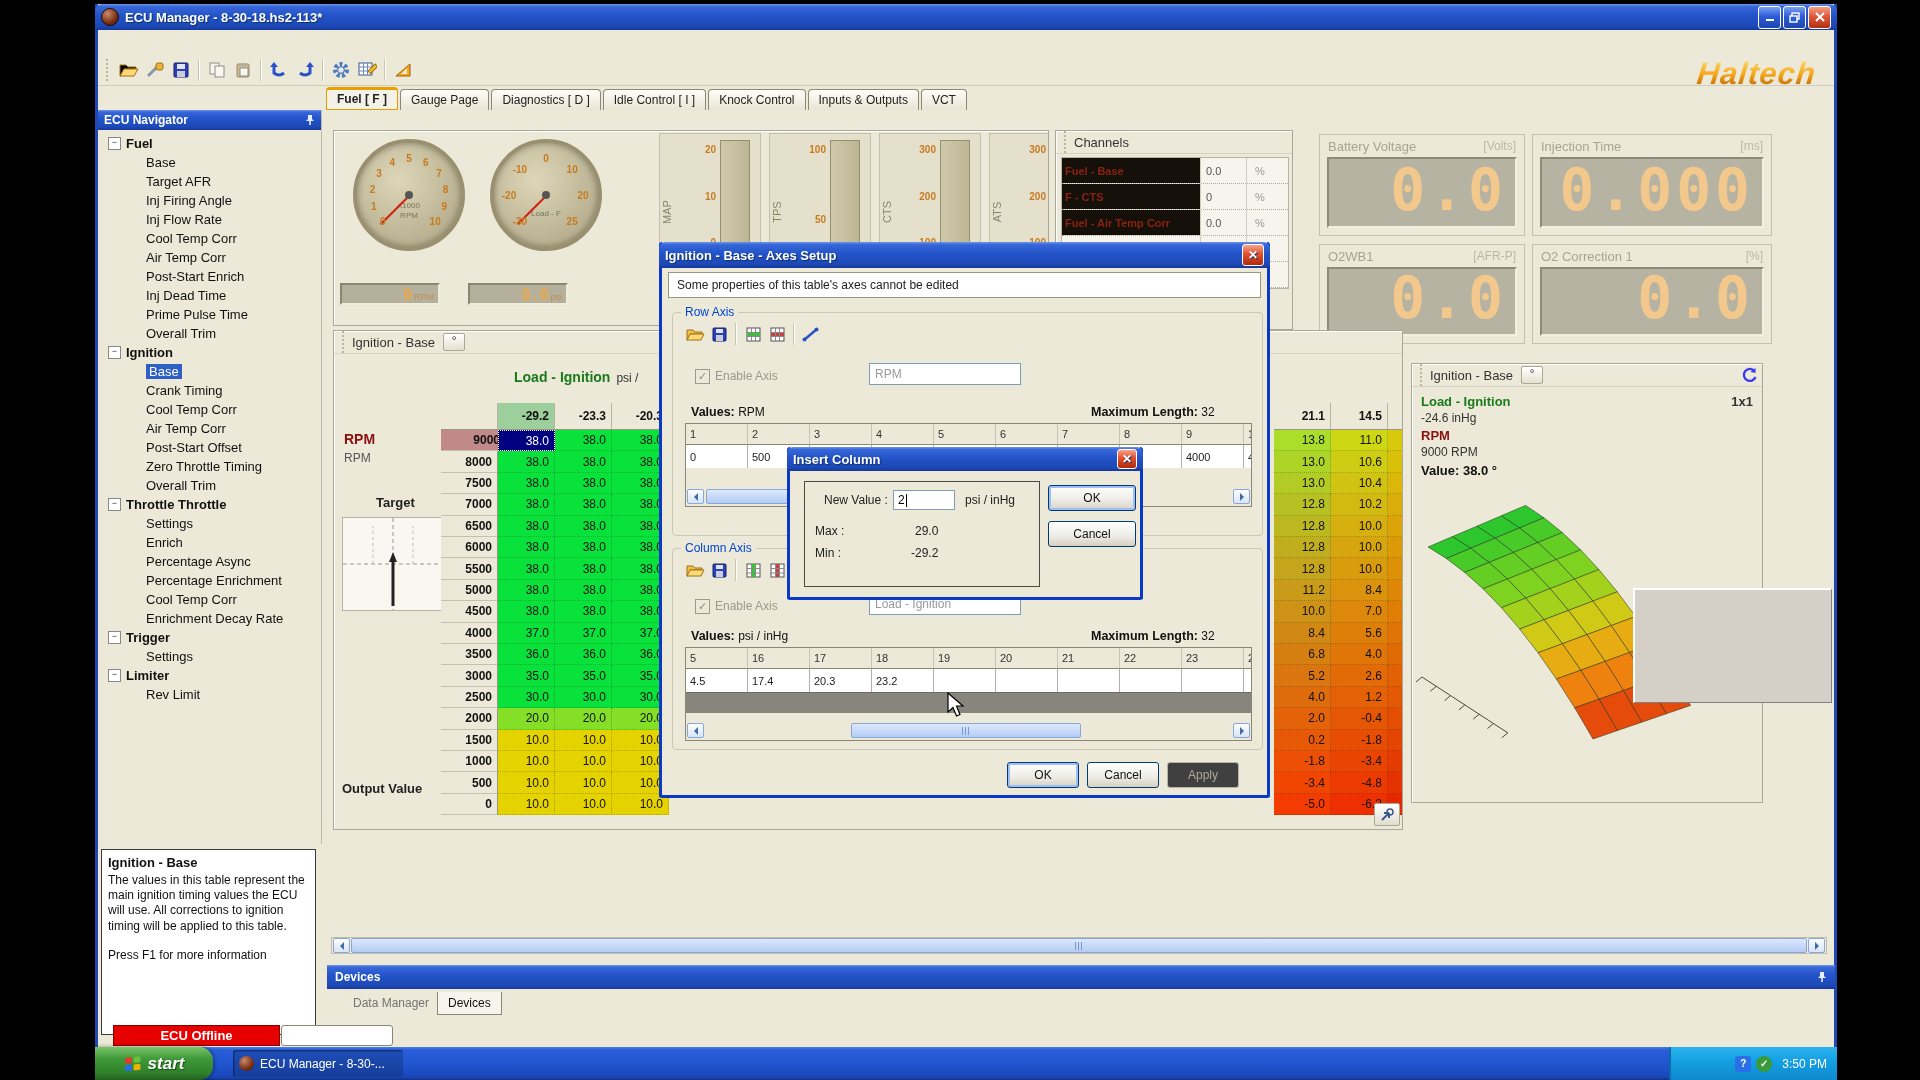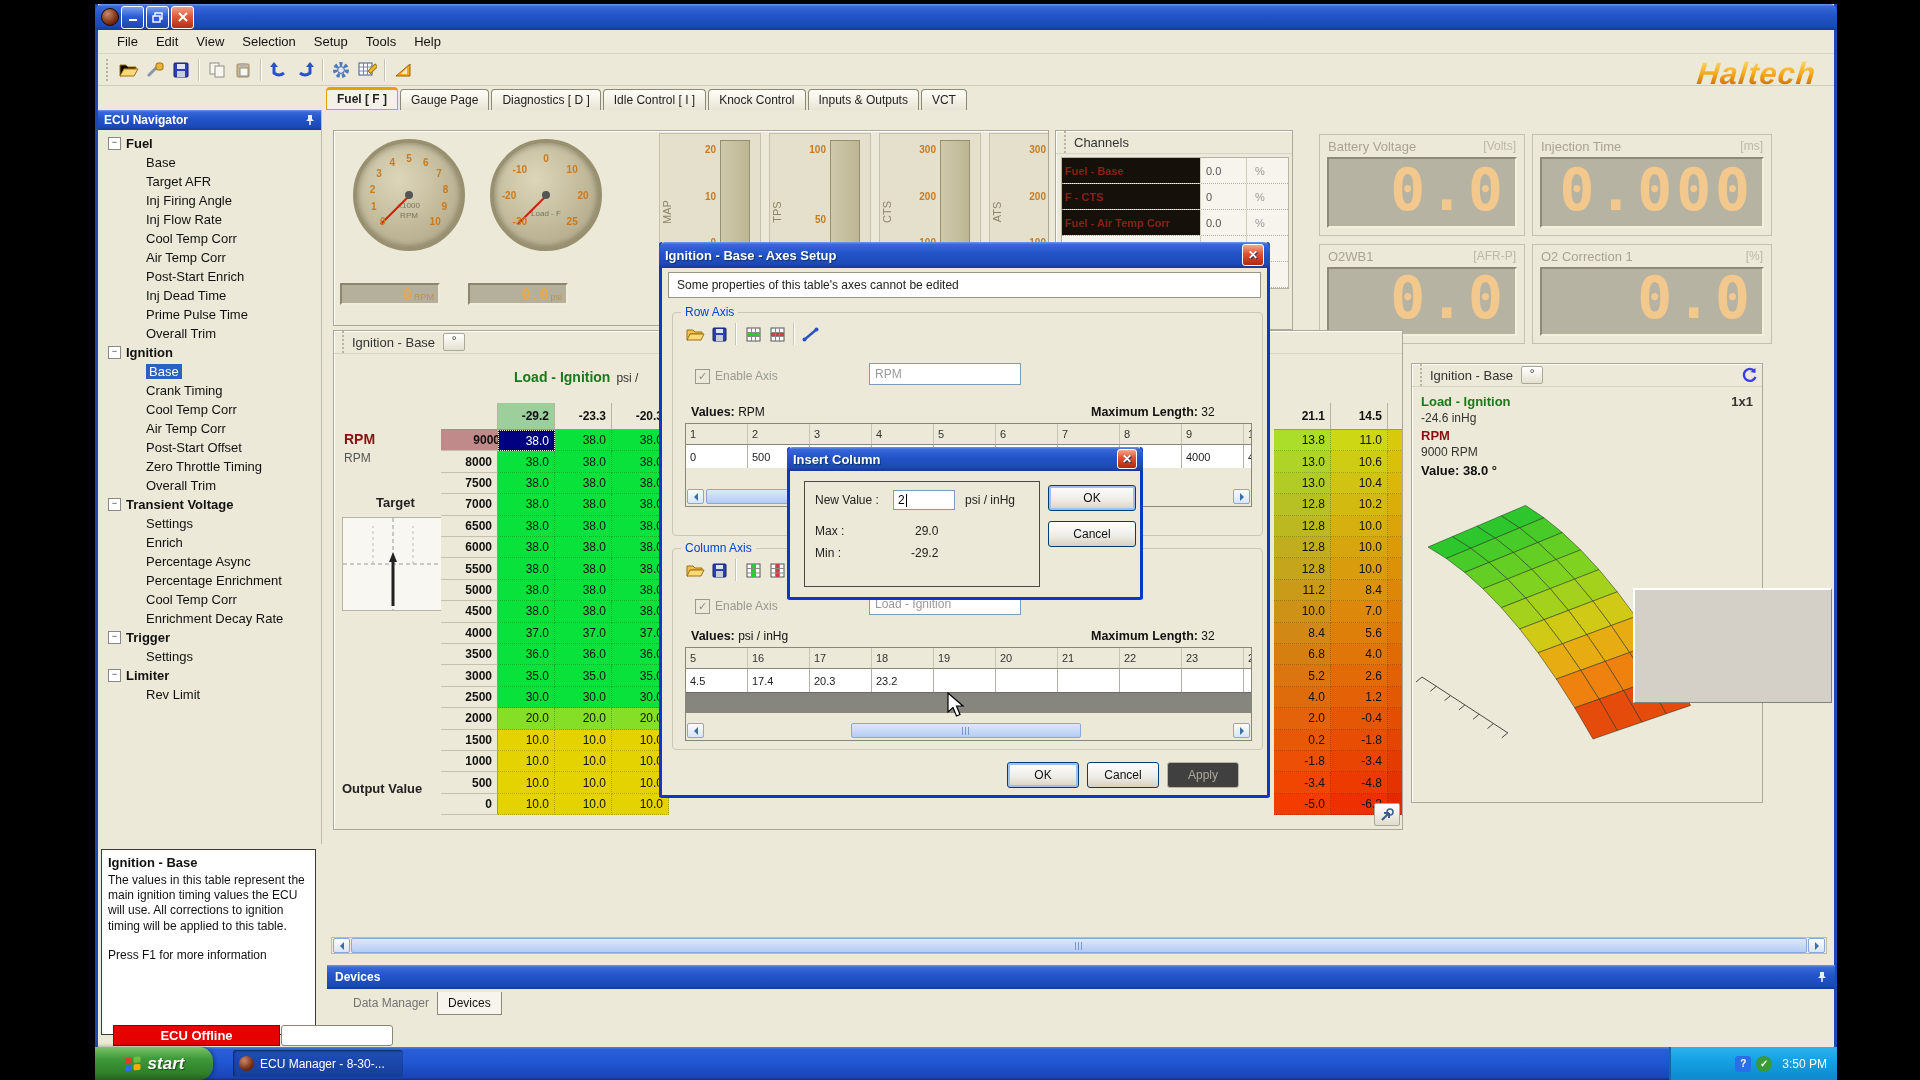--- a/index.html
+++ b/index.html
@@ -188,47 +188,39 @@
   #cursor{position:absolute;left:851px;top:688px;z-index:100;}
 </style>
 </head>
 <body>
 
 <div id="screen">
  <div id="win">
 
   <div id="titlebar" class="bluebar">
     <div class="appico"></div>
+    <div id="titletext">ECU Manager - 8-30-18.hs2-113*</div>
     <div class="winbtn blue">
           <svg width="10" height="10">
             <line x1="1" y1="8" x2="9" y2="8" stroke="#fff" stroke-width="2"></line>
           </svg>
         </div>
     <div class="winbtn blue">
           <svg width="11" height="11">
             <rect x="3" y="1" width="7" height="6" fill="none" stroke="#fff" stroke-width="1.4"></rect>
             <rect x="1" y="4" width="7" height="6" fill="#2c5cd8" stroke="#fff" stroke-width="1.4"></rect>
           </svg>
         </div>
     <div class="winbtn red">
           <svg width="10" height="10">
             <path d="M1,1 L9,9 M9,1 L1,9" stroke="#fff" stroke-width="2"></path>
           </svg>
         </div>
   </div>
 
-  <div id="menubar">
-        <div class="mitem">File</div>
-        <div class="mitem">Edit</div>
-        <div class="mitem">View</div>
-        <div class="mitem">Selection</div>
-        <div class="mitem">Setup</div>
-        <div class="mitem">Tools</div>
-        <div class="mitem">Help</div>
-      </div>
 
   <div id="toolbar">
     <div class="grip"></div>
     <div class="tico">
           <svg width="20" height="16">
             <path d="M1,14 L1,3 L7,3 L9,5 L17,5 L17,7 L5,7 L2,14 Z" fill="#f2c círculo" stroke="#a07010"></path>
             <path d="M1,14 L5,7 L19,7 L15,14 Z" fill="#ffd976" stroke="#a07010"></path>
           </svg>
         </div>
     <div class="tico">
@@ -368,21 +360,21 @@
             <span class="lab">Post-Start Offset</span>
           </div>
           <div class="titem leaf">
             <span class="lab">Zero Throttle Timing</span>
           </div>
           <div class="titem leaf">
             <span class="lab">Overall Trim</span>
           </div>
           <div class="titem group">
             <span class="pm">−</span>
-            <span class="lab">Transient Voltage</span>
+            <span class="lab">Throttle Throttle</span>
           </div>
           <div class="titem leaf">
             <span class="lab">Settings</span>
           </div>
           <div class="titem leaf">
             <span class="lab">Enrich</span>
           </div>
           <div class="titem leaf">
             <span class="lab">Percentage Async</span>
           </div>
@@ -953,21 +945,21 @@
     <div class="xpbtn disabled" style="left:505px;top:520px;">Apply</div>
   </div>
 
   <div class="dlg" id="insdlg">
     <div class="dlgtitle bluebar">
       <span>Insert Column</span>
       <span class="sp"></span>
       <div class="xbtn" style="width:18px;height:18px;">✕</div>
     </div>
     <div id="insbox">
-      <div class="inslab" style="left:10px;top:11px;">New Value :</div>
+      <div class="inslab" style="left:19px;top:11px;">New Value :</div>
       <div id="insinput">
             <span>2</span>
             <span class="caret"></span>
           </div>
       <div class="inslab" style="left:160px;top:11px;">psi / inHg</div>
       <div class="inslab" style="left:10px;top:42px;">Max :</div>
       <div class="inslab" style="left:110px;top:42px;">29.0</div>
       <div class="inslab" style="left:10px;top:64px;">Min :</div>
       <div class="inslab" style="left:106px;top:64px;">-29.2</div>
     </div>

